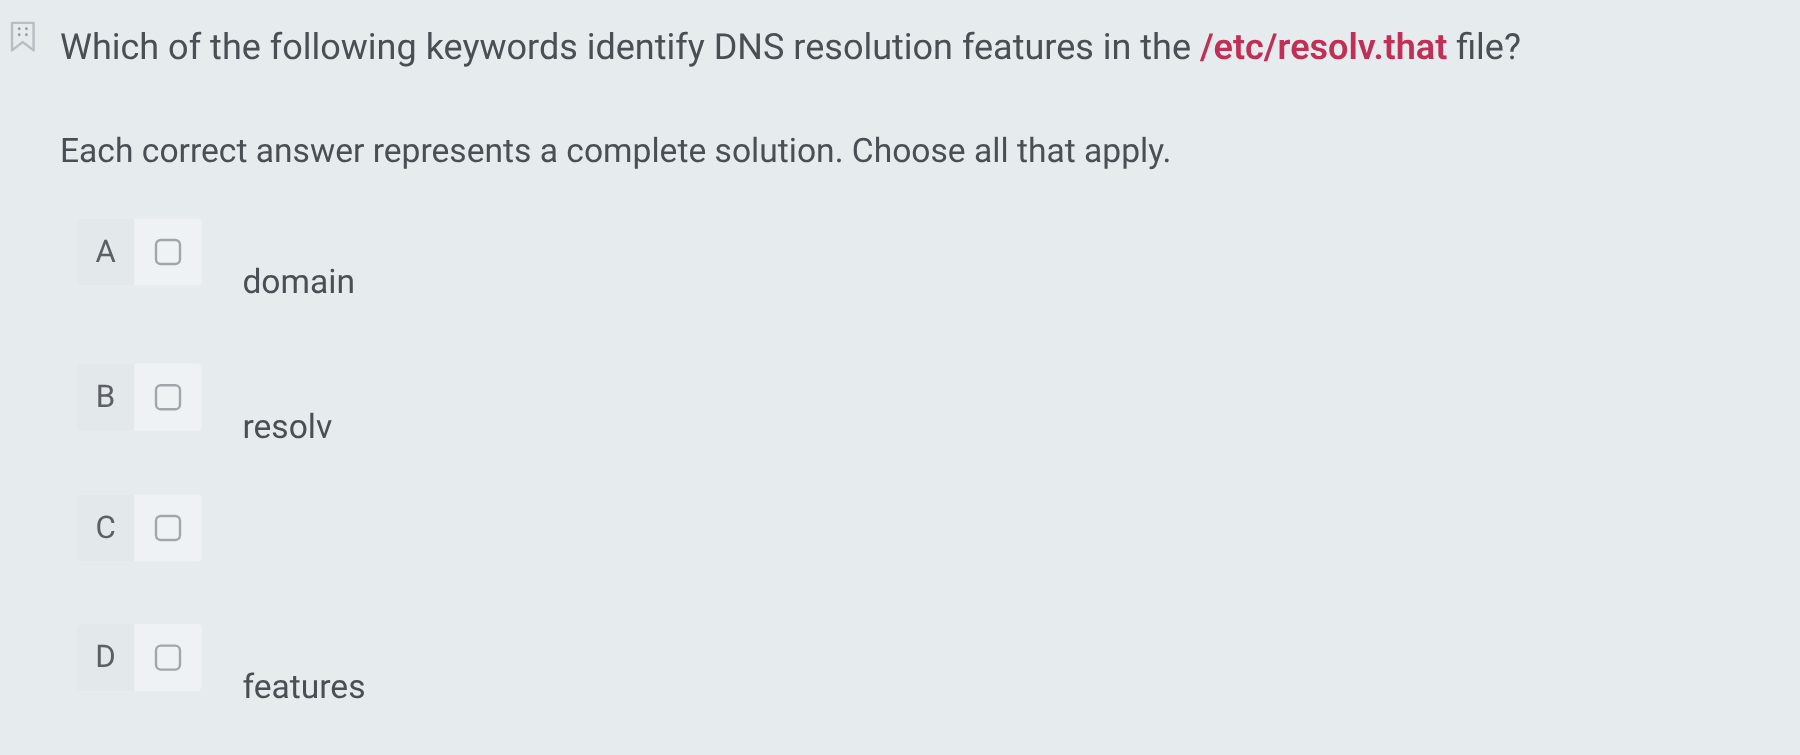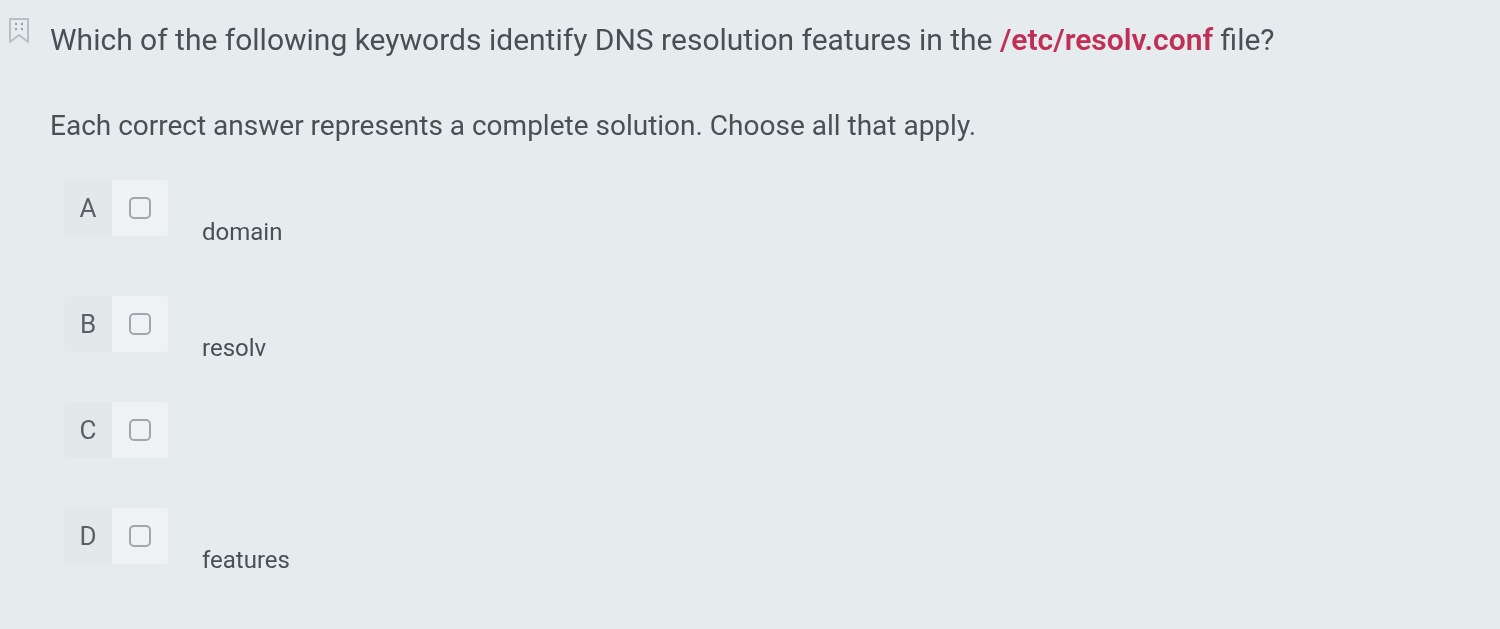--- a/index.html
+++ b/index.html
@@ -77,41 +77,41 @@
       background: #eef2f4;
     }
     .checkbox {
       width: 22px;
       height: 22px;
       border: 2px solid #a0a6ab;
       border-radius: 5px;
       background: transparent;
     }
     .option-label {
-      font-size: 24px;
+      font-size: 28px;
       color: #4a4f55;
       margin-top: 48px;
     }
   </style>
 </head>
 <body>
 
 <div class="bookmark-col">
   <svg width="22" height="30" viewBox="0 0 22 30">
     <path d="M2 1 H20 V24 L11 17 L2 24 Z" fill="none" stroke="#b8bec3" stroke-width="2" stroke-linejoin="round"></path>
     <circle cx="8" cy="6" r="1.2" fill="#9aa1a6"></circle>
     <circle cx="14" cy="6" r="1.2" fill="#9aa1a6"></circle>
     <circle cx="8" cy="11" r="1.2" fill="#9aa1a6"></circle>
     <circle cx="14" cy="11" r="1.2" fill="#9aa1a6"></circle>
   </svg>
 </div>
 
 <div class="question-block">
   <div class="question-text">
-    <span>Which of the following keywords identify DNS resolution features in the </span><span class="code">/etc/resolv.conf</span><span> file?</span>
+    <span>Which of the following keywords identify DNS resolution features in the </span><span class="code">/etc/resolv.that</span><span> file?</span>
   </div>
 
   <div class="instruction">Each correct answer represents a complete solution. Choose all that apply.</div>
 
   <div class="options">
     <div class="option-row">
       <div class="option-box">
         <div class="option-letter">A</div>
         <div class="option-checkwrap">
           <div class="checkbox"></div>

